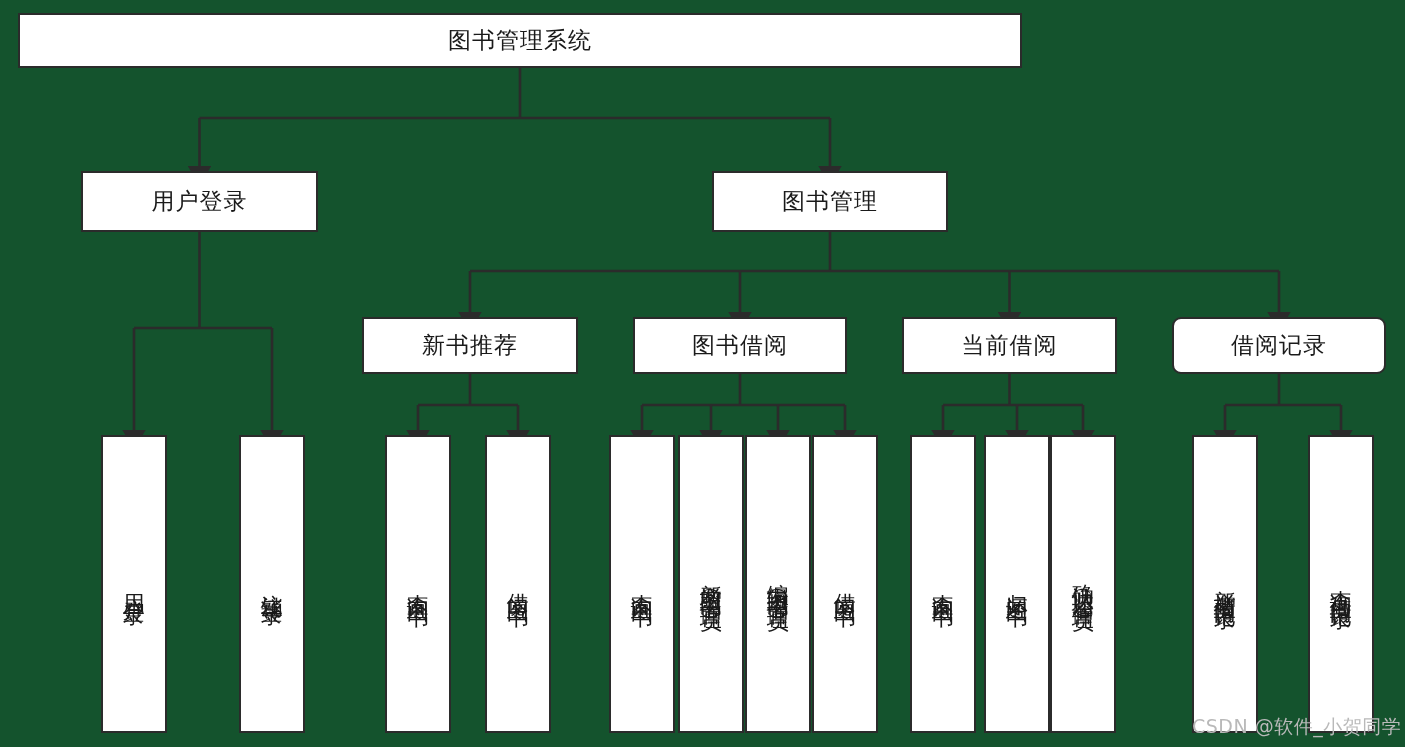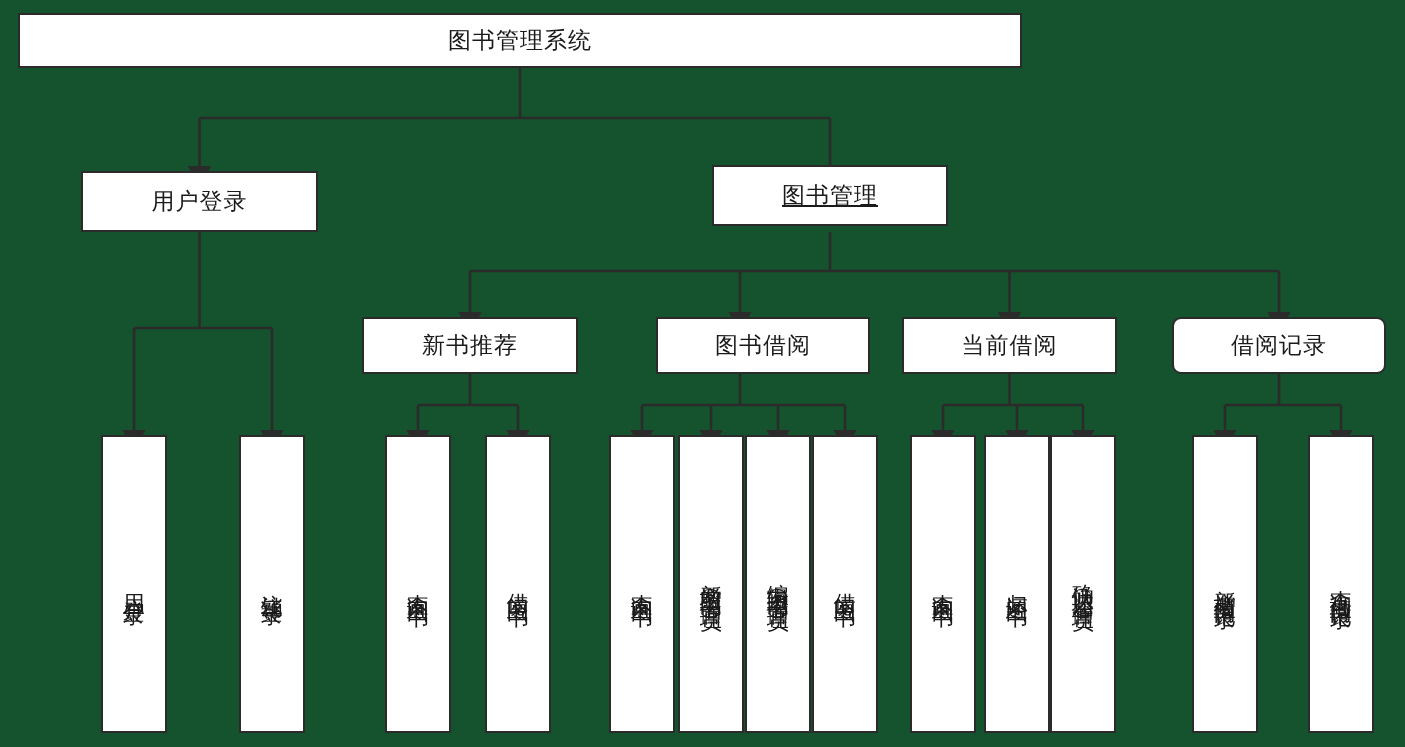--- a/index.html
+++ b/index.html
@@ -113,27 +113,27 @@
       </g>
   </svg>
 
   <div id="nodes-layer">
       <div class="node horizontal" style="left: 18px; top: 13px; width: 1004px; height: 55px;">
         <span class="hlabel">图书管理系统</span>
       </div>
       <div class="node horizontal" style="left: 81px; top: 171px; width: 237px; height: 61px;">
         <span class="hlabel">用户登录</span>
       </div>
-      <div class="node horizontal" style="left: 712px; top: 165px; width: 236px; height: 61px; text-decoration: underline;">
+      <div class="node horizontal" style="left: 712px; top: 171px; width: 236px; height: 61px;">
         <span class="hlabel">图书管理</span>
       </div>
       <div class="node horizontal" style="left: 362px; top: 317px; width: 216px; height: 57px; justify-content: center;">
         <span class="hlabel">新书推荐</span>
       </div>
-      <div class="node horizontal" style="left: 633px; top: 317px; width: 214px; height: 57px; margin-left: 23px;">
+      <div class="node horizontal" style="left: 633px; top: 317px; width: 214px; height: 57px;">
         <span class="hlabel">图书借阅</span>
       </div>
       <div class="node horizontal" style="left: 902px; top: 317px; width: 215px; height: 57px; justify-content: center;">
         <span class="hlabel">当前借阅</span>
       </div>
       <div class="node horizontal" style="left: 1172px; top: 317px; width: 214px; height: 57px; border-radius: 9px;">
         <span class="hlabel">借阅记录</span>
       </div>
       <div class="node vertical" style="left: 101px; top: 435px; width: 66px; height: 298px;">
         <span class="vlabel">用户登录</span>
@@ -169,14 +169,15 @@
         <span class="vlabel">确认归还（管理员）</span>
       </div>
       <div class="node vertical" style="left: 1192px; top: 435px; width: 66px; height: 298px;">
         <span class="vlabel">新增借阅记录</span>
       </div>
       <div class="node vertical" style="left: 1308px; top: 435px; width: 66px; height: 298px;">
         <span class="vlabel">查询借阅记录</span>
       </div>
     </div>
 
+  <div class="watermark" style="left: 1192px; top: 714px;">CSDN @软件_小贺同学</div>
 
 </div>
 
 </body></html>

